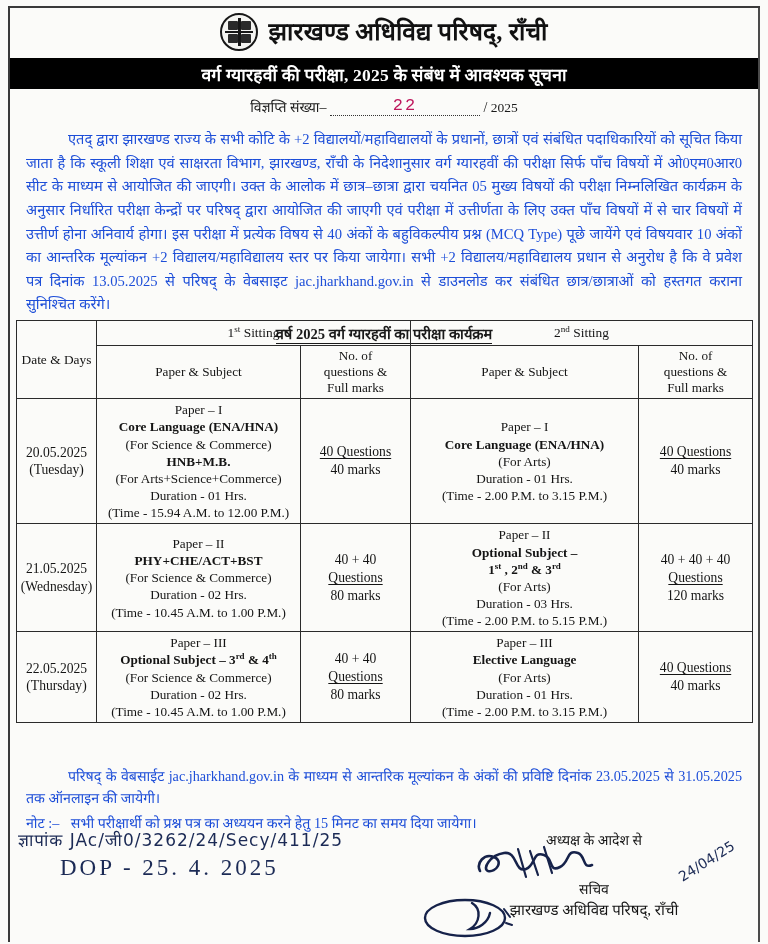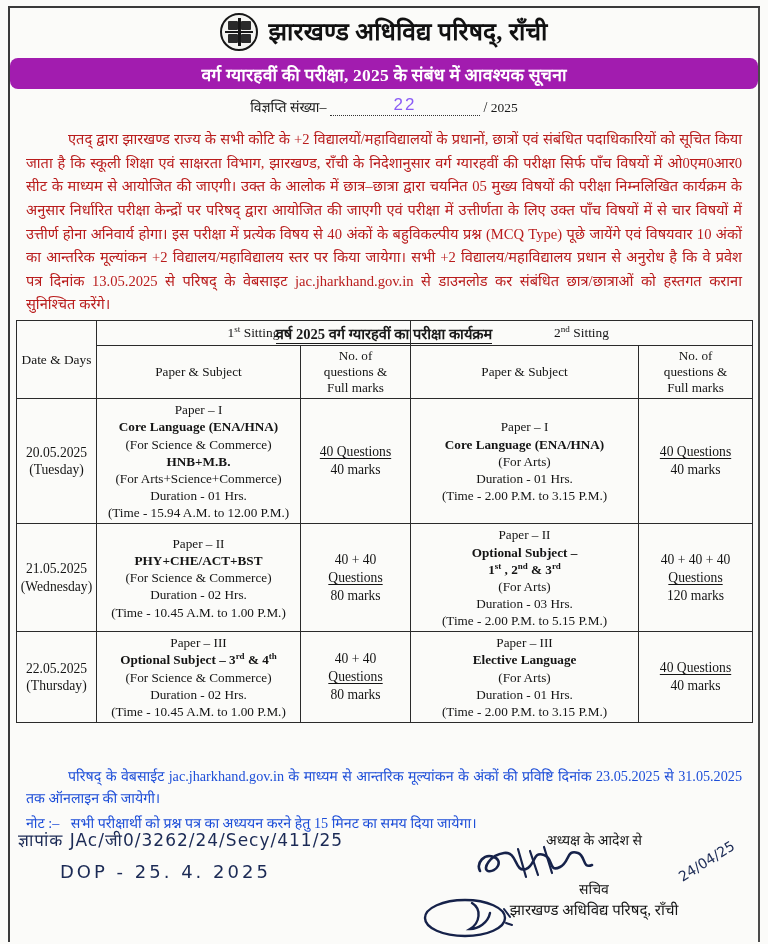--- a/index.html
+++ b/index.html
@@ -103,30 +103,29 @@
     white-space: nowrap;
   }
 
   
   .banner {
     position: absolute;
     left: 10px;
     top: 58px;
     width: 748px;
     height: 31px;
-    background: #a21caf;
+    background: #000000;
     color: #ffffff;
     display: flex;
     align-items: center;
     justify-content: center;
     font-size: 17.5px;
     font-weight: 700;
     letter-spacing: 0.2px;
     white-space: nowrap;
-    border-radius: 8px;
   }
 
   
   .noticeno {
     position: absolute;
     left: 0; top: 97px;
     width: 768px;
     text-align: center;
     font-size: 14px;
     white-space: nowrap;
@@ -138,40 +137,40 @@
     width: 150px;
     text-align: center;
     vertical-align: baseline;
   }
   .noticeno .dots .dotline {
     position: absolute;
     left: 0; right: 0; bottom: 1px;
     border-bottom: 1.6px dotted #333;
   }
   .noticeno .hand {
-    font-family: Liberation Sans, sans-serif;
+    font-family: Liberation Mono, monospace;
     font-size: 17px;
-    color: #8b5cf6;
+    color: #be185d;
     letter-spacing: 2px;
     position: relative;
     top: -2px;
   }
   .noticeno .year { font-size: 13.5px; }
 
   
   .para {
     position: absolute;
     left: 26px;
     top: 128px;
     width: 716px;
     font-size: 14.6px;
     line-height: 1.62;
     text-align: justify;
     text-indent: 42px;
-    color: #b91c1c;
+    color: #1d4ed8;
     word-spacing: 0.4px;
   }
 
   
   .tcaption {
     position: absolute;
     left: 0; top: 303px;
     width: 768px;
     text-align: center;
     font-size: 14.6px;
@@ -275,25 +274,26 @@
     white-space: nowrap;
   }
   .hw-line2 {
     font-size: 17px;
     letter-spacing: 1.5px;
     margin-top: 8px;
     margin-left: 28px;
     white-space: nowrap;
   }
   .hw-line3 {
-    font-size: 18px;
+    font-size: 23px;
     letter-spacing: 3px;
-    margin-top: 10px;
+    margin-top: 4px;
     margin-left: 42px;
     white-space: nowrap;
+    font-family: Liberation Serif, serif;
   }
 
   
   .sig {
     position: absolute;
     right: 24px;
     top: 830px;
     width: 300px;
     text-align: center;
     font-size: 14px;

